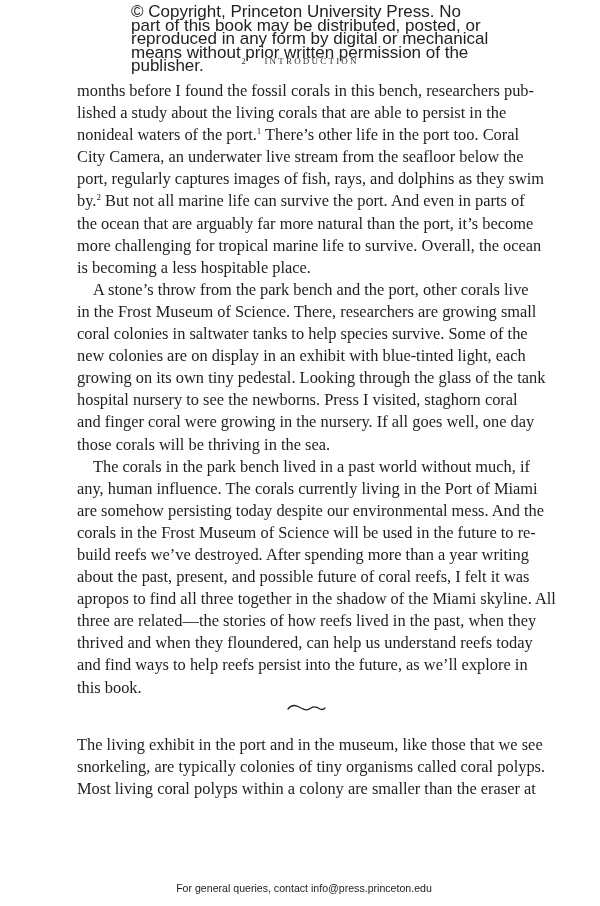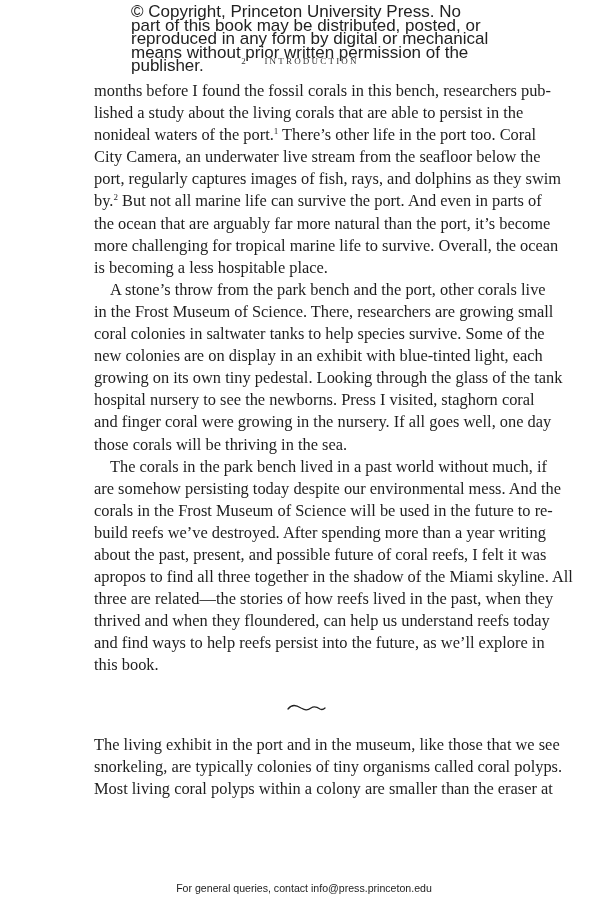--- a/index.html
+++ b/index.html
@@ -8,21 +8,21 @@
     position: absolute; left: 131px; top: 5px; width: 360px;
     font-family: "Liberation Sans", sans-serif; font-size: 17px; line-height: 13.5px;
     color: #222;
   }
   .running-head {
     position: absolute; left: 0; width: 600px; top: 56px; text-align: center;
     font-family: "Liberation Serif", serif; font-size: 9px; letter-spacing: 2.2px; color: #333;
   }
   .running-head .pg { margin-right: 12px; }
   .body-text {
-    position: absolute; left: 94px; width: 425px; top: 80px;
+    position: absolute; left: 77px; width: 425px; top: 80px;
     font-family: "Liberation Serif", serif; font-size: 16.4px; line-height: 22.1px; color: #1e1e1e;
   }
   .line { display: block; white-space: nowrap; text-align: justify; text-align-last: justify; height: 22.1px; }
   .line.last { text-align-last: left; }
   .line.indent { padding-left: 16px; }
   sup { font-size: 9px; line-height: 0; vertical-align: 6px; }
   .ornament {
     position: absolute; left: 286px; top: 700px; width: 40px; height: 16px;
   }
   .section2 { top: 734px; }
@@ -53,20 +53,21 @@
   <span class="line last">is becoming a less hospitable place.</span>
   <span class="line indent">A stone’s throw from the park bench and the port, other corals live</span>
   <span class="line">in the Frost Museum of Science. There, researchers are growing small</span>
   <span class="line">coral colonies in saltwater tanks to help species survive. Some of the</span>
   <span class="line">new colonies are on display in an exhibit with blue-tinted light, each</span>
   <span class="line">growing on its own tiny pedestal. Looking through the glass of the tank</span>
   <span class="line">hospital nursery to see the newborns. Press I visited, staghorn coral</span>
   <span class="line">and finger coral were growing in the nursery. If all goes well, one day</span>
   <span class="line last">those corals will be thriving in the sea.</span>
   <span class="line indent">The corals in the park bench lived in a past world without much, if</span>
+  <span class="line">any, human influence. The corals currently living in the Port of Miami</span>
   <span class="line">are somehow persisting today despite our environmental mess. And the</span>
   <span class="line">corals in the Frost Museum of Science will be used in the future to re-</span>
   <span class="line">build reefs we’ve destroyed. After spending more than a year writing</span>
   <span class="line">about the past, present, and possible future of coral reefs, I felt it was</span>
   <span class="line">apropos to find all three together in the shadow of the Miami skyline. All</span>
   <span class="line">three are related—the stories of how reefs lived in the past, when they</span>
   <span class="line">thrived and when they floundered, can help us understand reefs today</span>
   <span class="line">and find ways to help reefs persist into the future, as we’ll explore in</span>
   <span class="line last">this book.</span>
 </div>

